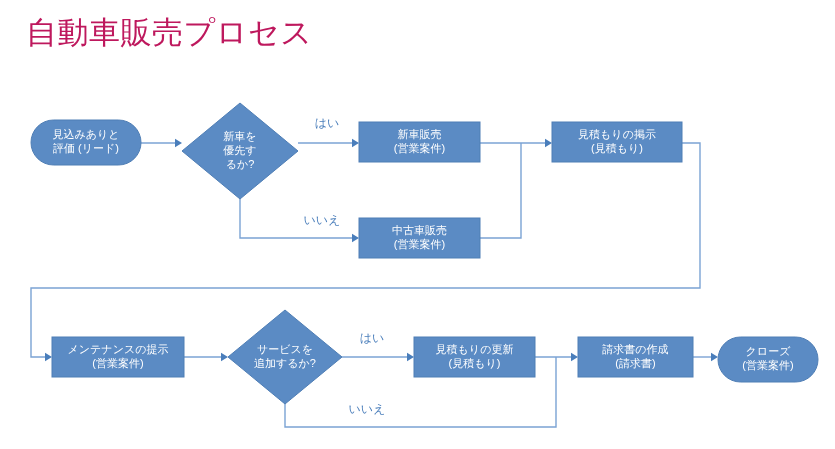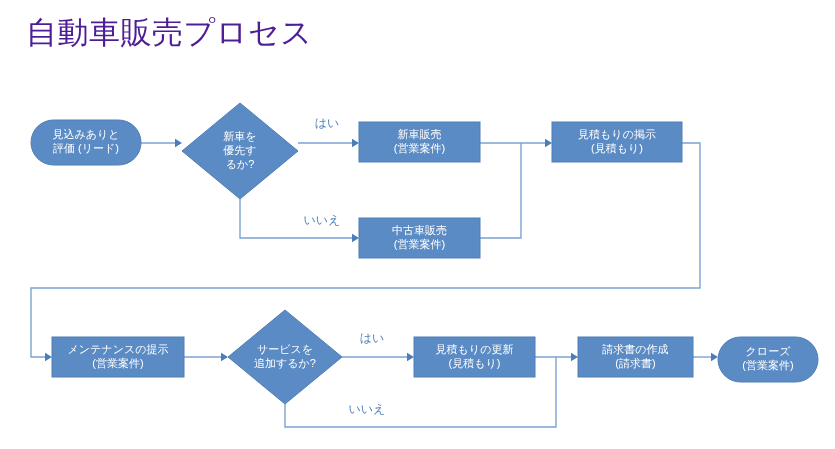--- a/index.html
+++ b/index.html
@@ -16,21 +16,21 @@
     height: 449px;
     background: #ffffff;
     overflow: hidden;
   }
   #slide-title {
     position: absolute;
     left: 26px;
     top: 14px;
     font-size: 31px;
     line-height: 1.25;
-    color: #4c1d95;
+    color: #be185d;
     letter-spacing: 0.5px;
     white-space: nowrap;
   }
   #flow-svg {
     position: absolute;
     left: 0;
     top: 0;
     width: 835px;
     height: 449px;
   }

